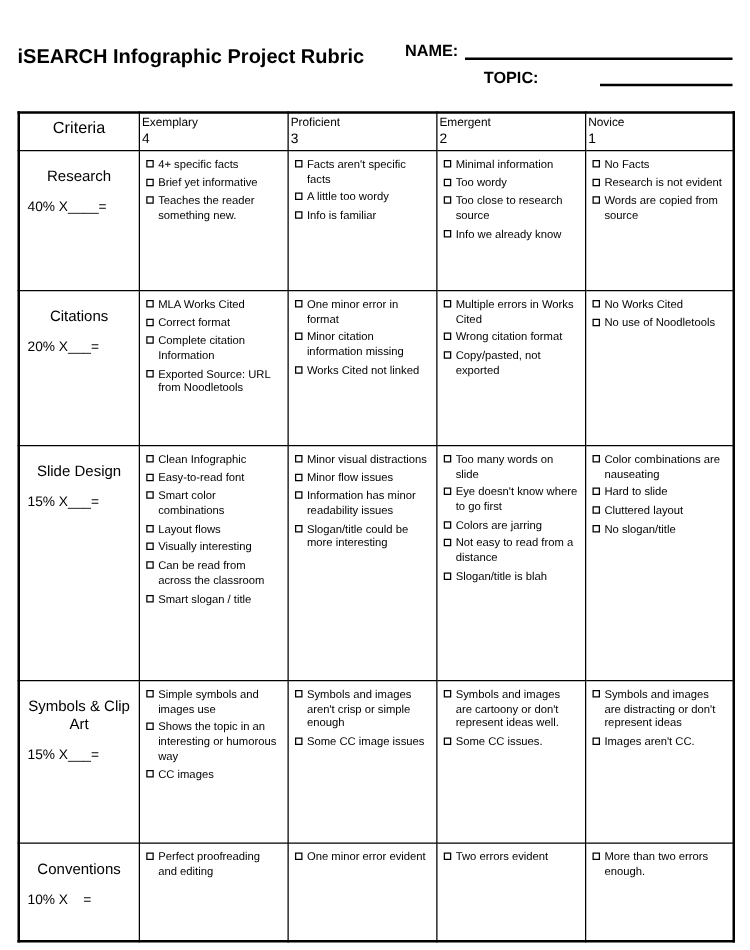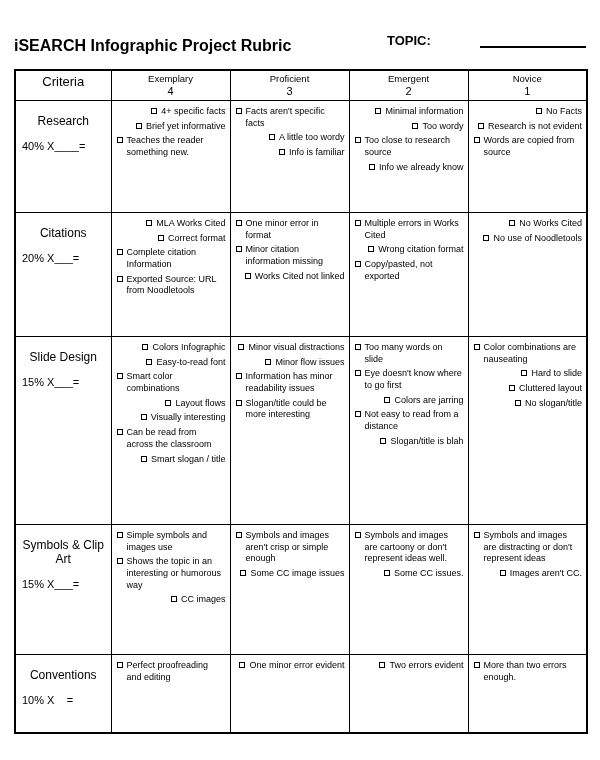--- a/index.html
+++ b/index.html
@@ -67,21 +67,21 @@
 
   th.criteria-header {
     font-size: 13px;
     font-weight: normal;
     text-align: center;
     padding: 3px 2px;
     vertical-align: top;
   }
   th.level-header {
     font-weight: normal;
-    text-align: center;
+    text-align: left;
     padding: 2px 2px 3px 2px;
     vertical-align: top;
   }
   .level-name { font-size: 9.5px; }
   .level-score { font-size: 11px; margin-top: 1px; }
 
   td.criteria-cell {
     text-align: center;
     padding: 14px 4px 4px 4px;
   }
@@ -99,21 +99,20 @@
   }
   td.level-cell {
     padding: 5px 4px 4px 5px;
   }
   .check-item {
     display: flex;
     align-items: flex-start;
     margin-bottom: 3px;
     font-size: 9px;
     line-height: 1.3;
-    justify-content: flex-end;
   }
   .checkbox {
     display: inline-block;
     width: 6px;
     height: 6px;
     border: 1px solid #000;
     flex: none;
     margin-top: 2px;
     margin-right: 4px;
   }
@@ -127,20 +126,24 @@
   tr.header-row th { height: 28px; }
 </style>
 </head>
 <body>
 
 <div class="page">
 
   <div class="header">
     <div class="page-title">iSEARCH Infographic Project Rubric</div>
     <div class="name-topic">
+      <div class="nt-row">
+        <span class="nt-label">NAME:</span>
+        <span class="nt-line"></span>
+      </div>
       <div class="nt-row topic">
         <span class="nt-label">TOPIC:</span>
         <span class="nt-line"></span>
       </div>
     </div>
   </div>
 
   <table class="rubric">
     <colgroup>
       <col class="c-criteria">
@@ -300,21 +303,21 @@
           </td>
         </tr>
         <tr class="rubric-row row-2">
           <td class="criteria-cell">
             <div class="criteria-name">Slide Design</div>
             <div class="criteria-weight">15% X___=</div>
           </td>
           <td class="level-cell">
             <div class="check-item">
               <span class="checkbox"></span>
-              <span class="item-text">Colors Infographic</span>
+              <span class="item-text">Clean Infographic</span>
             </div>
             <div class="check-item">
               <span class="checkbox"></span>
               <span class="item-text">Easy-to-read font</span>
             </div>
             <div class="check-item">
               <span class="checkbox"></span>
               <span class="item-text">Smart color combinations</span>
             </div>
             <div class="check-item">

